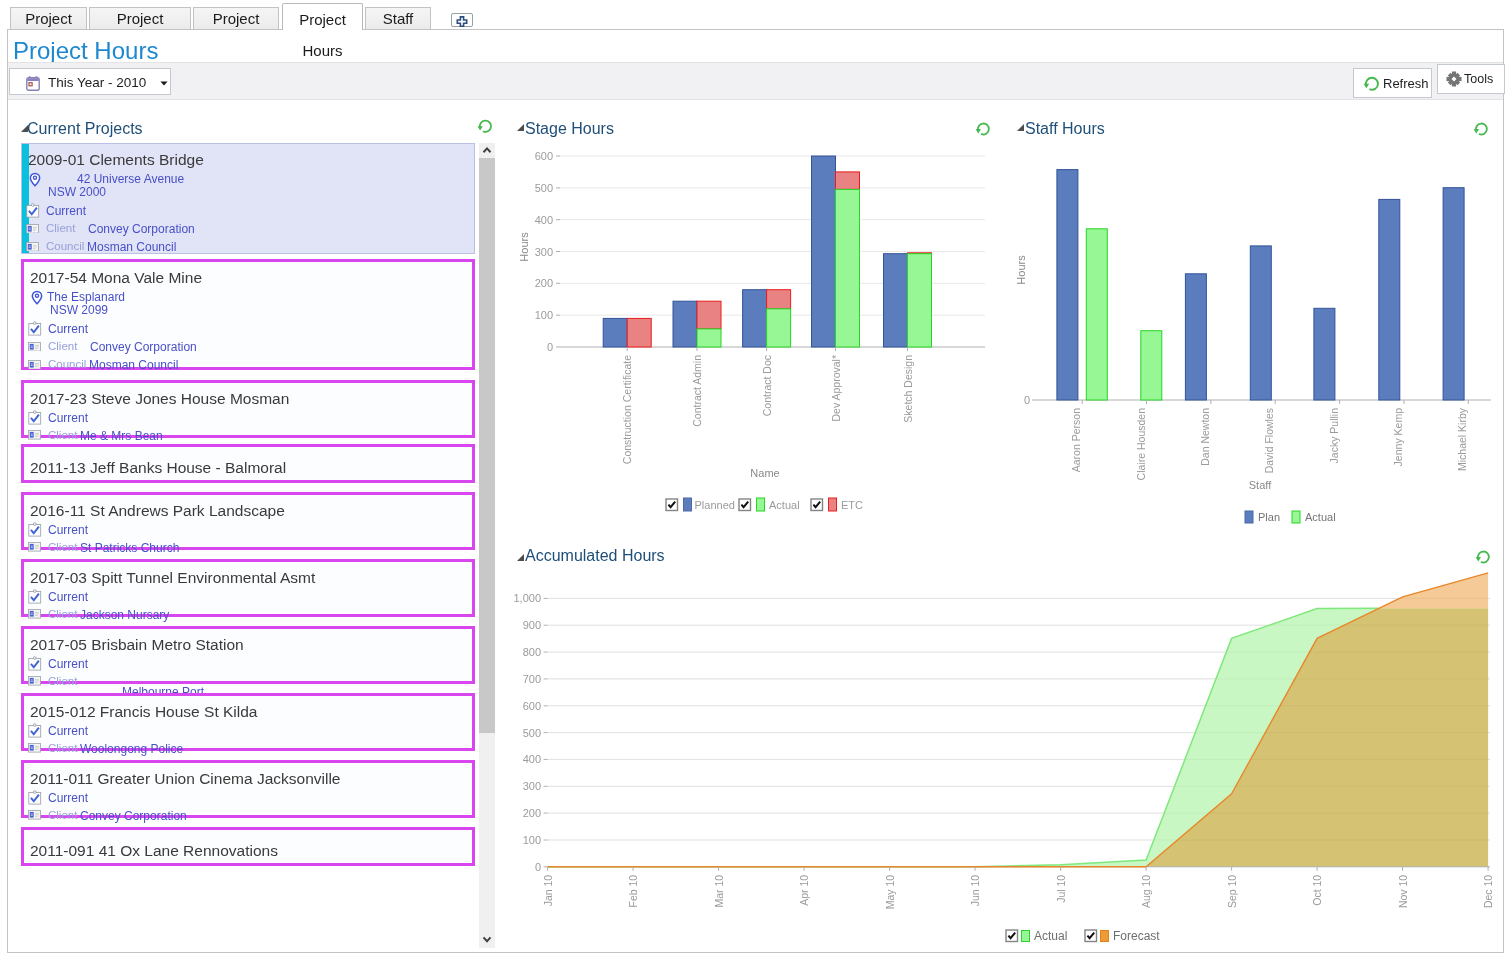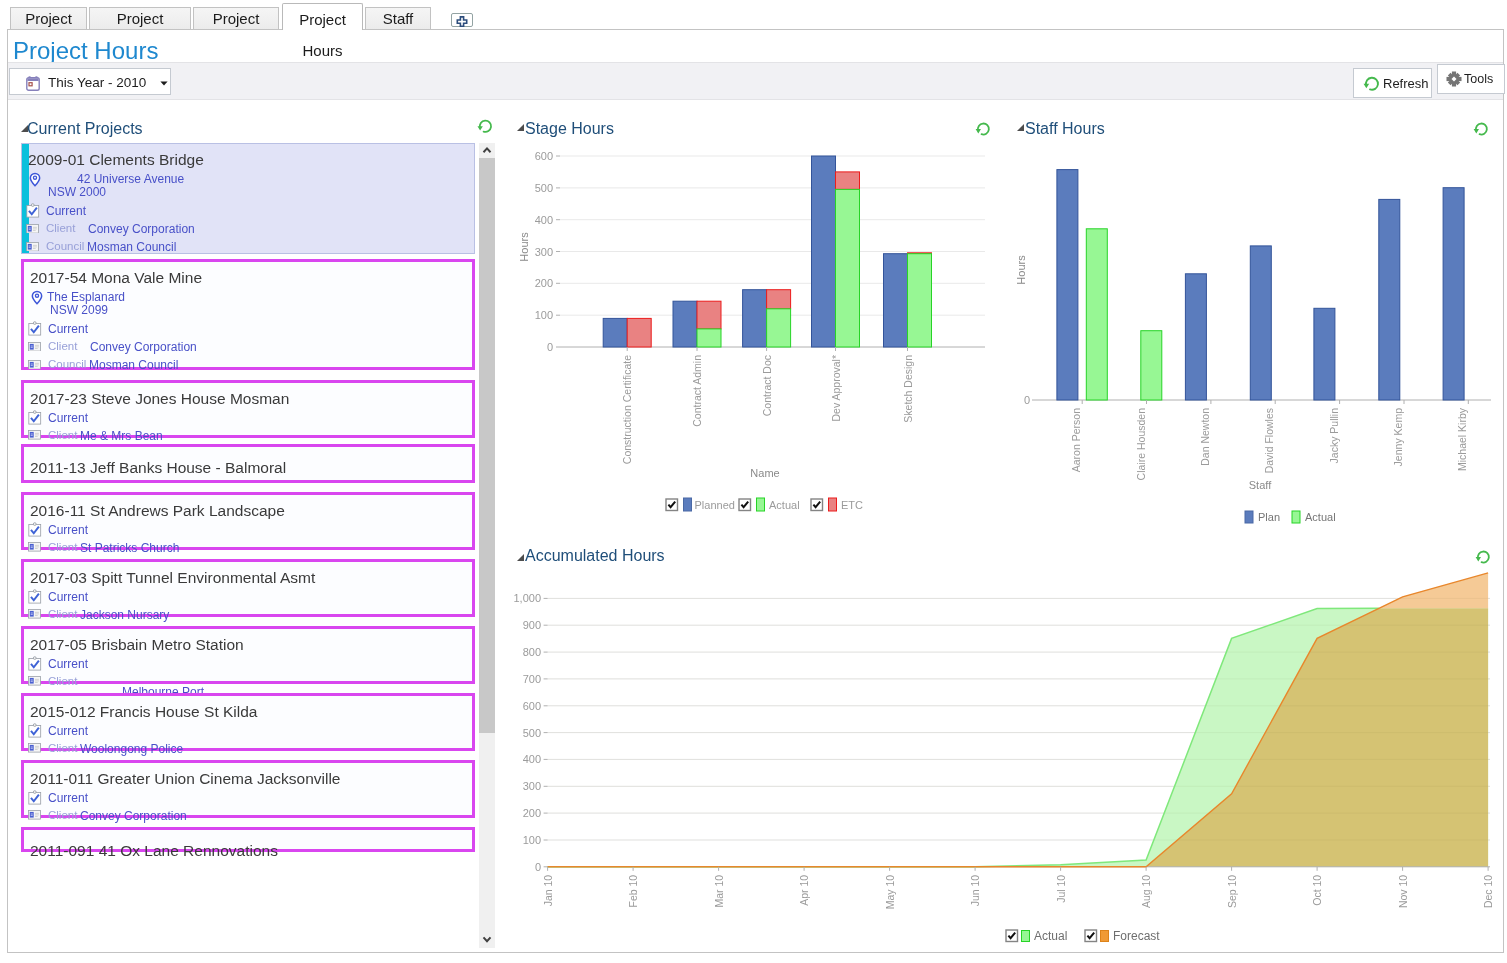--- a/index.html
+++ b/index.html
@@ -269,21 +269,21 @@
 <div class="crow" style="left:24px;top:27.5px;">Current</div>
 <svg class="abs" style="left:4px;top:47.0px;" width="13" height="9.5" viewBox="0 0 16 12">
 <rect x="0.5" y="0.5" width="15" height="11" fill="#f6f6f6" stroke="#9aa0a8" stroke-width="1"></rect>
 <rect x="2" y="2.4" width="5" height="7.2" fill="#4a5fd0"></rect>
 <path d="M3.2 5 h2.6 M3.2 6.8 h2.6" stroke="#dfe3ff" stroke-width="0.9"></path>
 <path d="M8.6 4.2 h5 M8.6 6.2 h5 M8.6 8.2 h3.4" stroke="#c9c9c9" stroke-width="1"></path>
         </svg>
 <div class="crow muted" style="left:24px;top:45.5px;">Client</div>
 <div class="crow" style="left:56px;top:45.5px;">Convey Corporation</div>
 </div>
-<div class="card" style="top:797px;height:25px;">
+<div class="card" style="top:797px;height:39px;">
 <div class="ct" style="top:12px;">2011-091 41 Ox Lane Rennovations</div>
 </div>
 </div>
 
   <div id="sbar">
     <div class="sarr" style="top:0;"><svg width="16" height="15" viewBox="0 0 16 15">
           <path d="M4.5 9.2 L8 5.4 L11.5 9.2" fill="none" stroke="#404040" stroke-width="2"></path>
         </svg></div>
     <div id="sthumb"></div>
     <div class="sarr" style="top:789px;"><svg width="16" height="15" viewBox="0 0 16 15">

